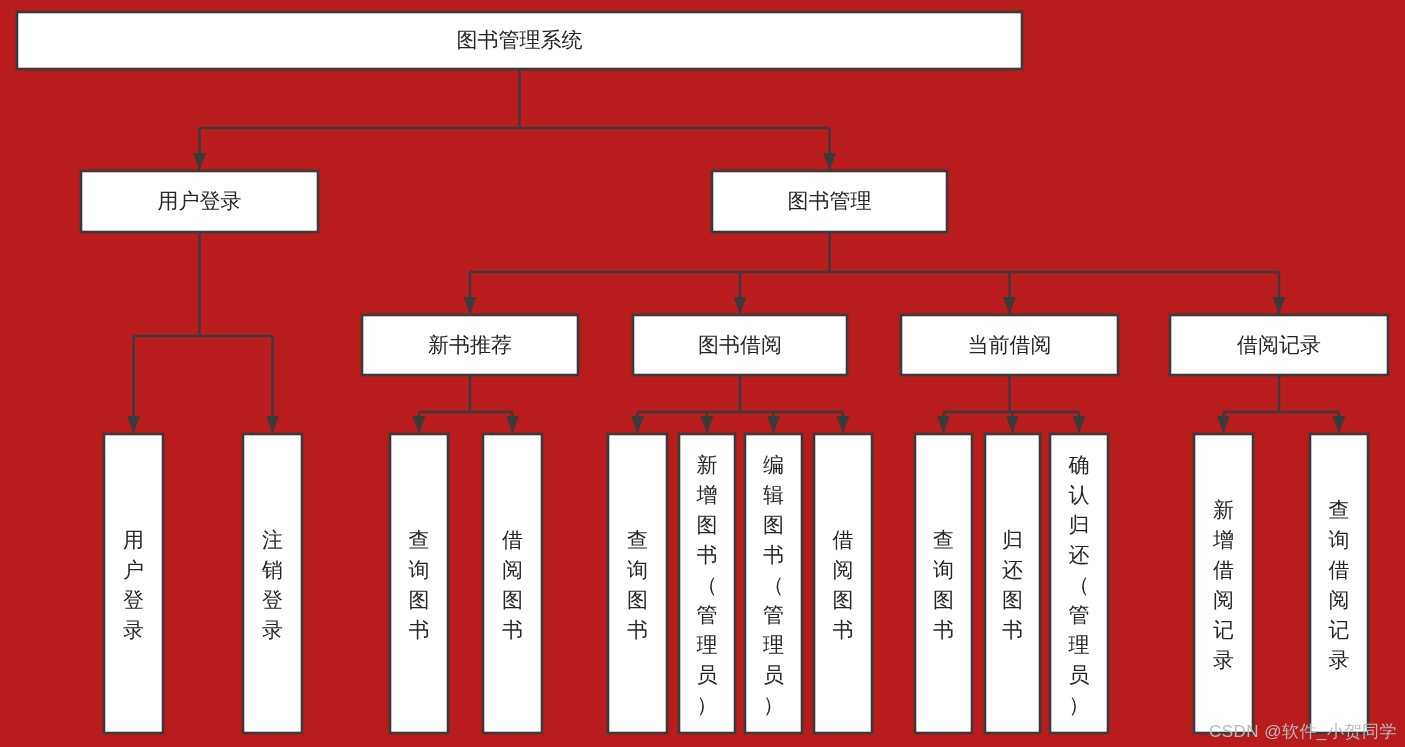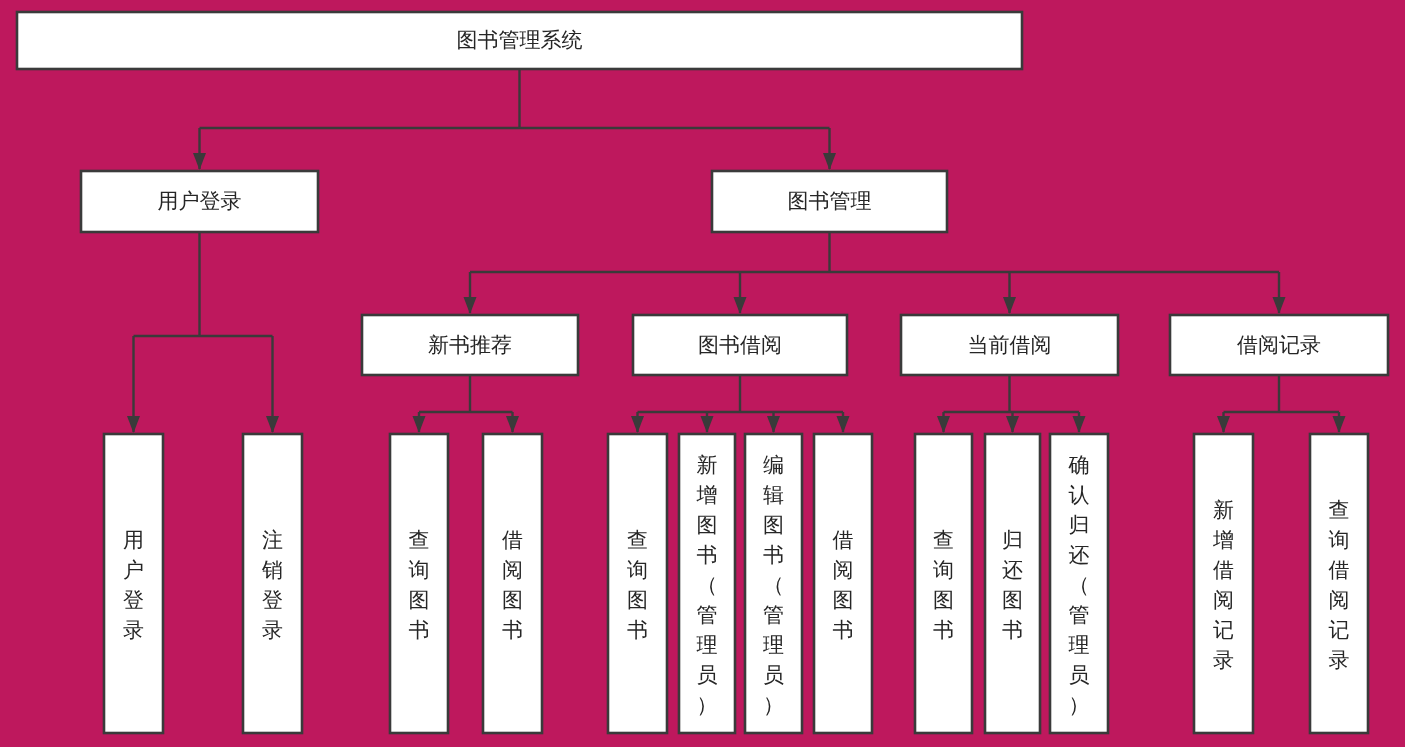--- a/index.html
+++ b/index.html
@@ -10,21 +10,21 @@
   body {
     width: 1405px;
     height: 747px;
     overflow: hidden;
     font-family: "Liberation Sans", "DejaVu Sans", sans-serif;
   }
   #diagram-root {
     position: relative;
     width: 1405px;
     height: 747px;
-    background: #be185d;
+    background: #b91c1c;
     text-align: center;
   }
   svg#org-chart {
     display: block;
     width: 1405px;
     height: 747px;
   }
   .node-box {
     fill: #ffffff;
     stroke: #3a3a3a;
@@ -200,13 +200,14 @@
         <g>
           <rect x="1194" y="434" width="59" height="299" class="node-box"></rect>
           <text x="1223.5" y="516.9" class="node-label-vert"><tspan x="1223.5" dy="0">新</tspan><tspan x="1223.5" dy="30">增</tspan><tspan x="1223.5" dy="30">借</tspan><tspan x="1223.5" dy="30">阅</tspan><tspan x="1223.5" dy="30">记</tspan><tspan x="1223.5" dy="30">录</tspan></text>
         </g>
         <g>
           <rect x="1310" y="434" width="58" height="299" class="node-box"></rect>
           <text x="1339" y="516.9" class="node-label-vert"><tspan x="1339" dy="0">查</tspan><tspan x="1339" dy="30">询</tspan><tspan x="1339" dy="30">借</tspan><tspan x="1339" dy="30">阅</tspan><tspan x="1339" dy="30">记</tspan><tspan x="1339" dy="30">录</tspan></text>
         </g>
       </g>
   </svg>
+  <div class="watermark">CSDN @软件_小贺同学</div>
 </div>
 
 </body></html>

